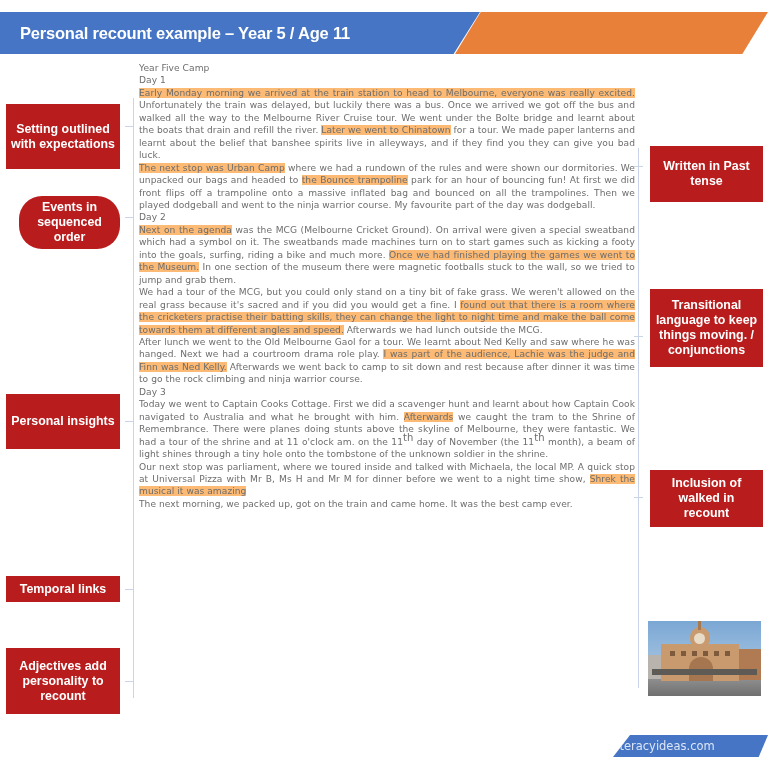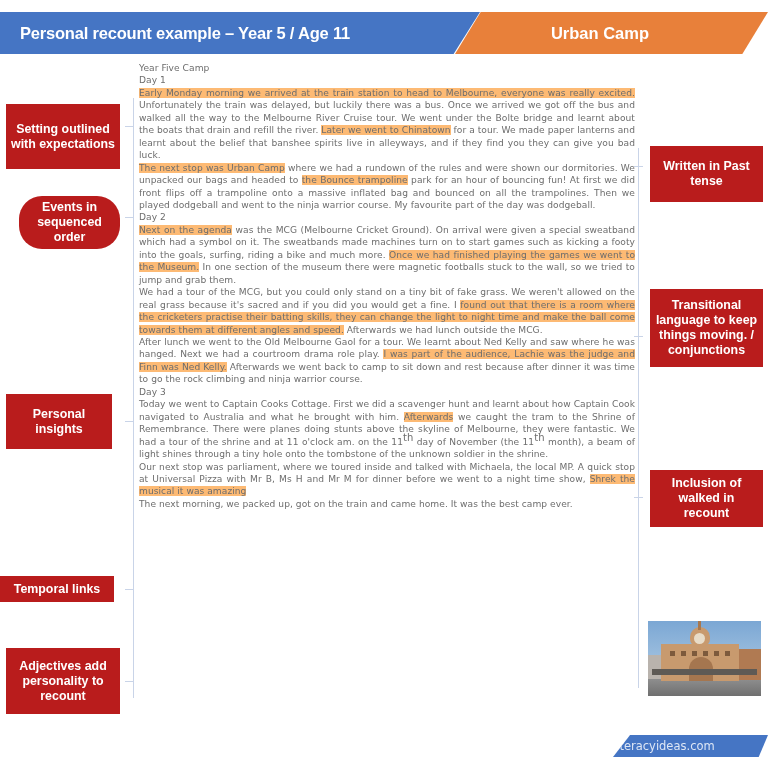--- a/index.html
+++ b/index.html
@@ -168,21 +168,20 @@
     font-family: "DejaVu Sans", sans-serif;
   }
 </style>
 </head>
 <body>
 
 <div id="header-banner">
   <div class="banner-blue"></div>
   <div class="banner-orange"></div>
   <div class="banner-title">Personal recount example – Year 5 / Age 11</div>
-  <div class="banner-subtitle">Urban Camp</div>
 </div>
 
 <div class="rail" style="left:133px; top:98px; height:600px;"></div>
 <div class="rail" style="left:638px; top:148px; height:540px;"></div>
 <div class="tick" style="left:125px; top:126px;"></div>
 <div class="tick" style="left:125px; top:217px;"></div>
 <div class="tick" style="left:125px; top:421px;"></div>
 <div class="tick" style="left:125px; top:589px;"></div>
 <div class="tick" style="left:125px; top:681px;"></div>
 <div class="tick" style="left:634px; top:166px;"></div>
@@ -212,24 +211,24 @@
 
   <p class="para">The next morning, we packed up, got on the train and came home.  It was the best camp ever.</p>
 </div>
 
 <div class="callout" style="left:6px; top:104px; width:114px; height:65px;">
   <span>Setting outlined with expectations</span>
 </div>
 <div class="callout" style="left:19px; top:196px; width:101px; height:53px;border-radius:23px;">
   <span>Events in sequenced order</span>
 </div>
-<div class="callout" style="left:6px; top:394px; width:106px; height:55px;">
+<div class="callout" style="left:6px; top:394px; width:114px; height:55px;">
   <span>Personal insights</span>
 </div>
-<div class="callout" style="left:0; top:576px; width:114px; height:26px;">
+<div class="callout" style="left:6px; top:576px; width:114px; height:26px;">
   <span>Temporal links</span>
 </div>
 <div class="callout" style="left:6px; top:648px; width:114px; height:66px;">
   <span>Adjectives add personality to recount</span>
 </div>
 
 <div class="callout" style="left:650px; top:146px; width:113px; height:56px;">
   <span>Written in Past tense</span>
 </div>
 <div class="callout" style="left:650px; top:289px; width:113px; height:78px;">

